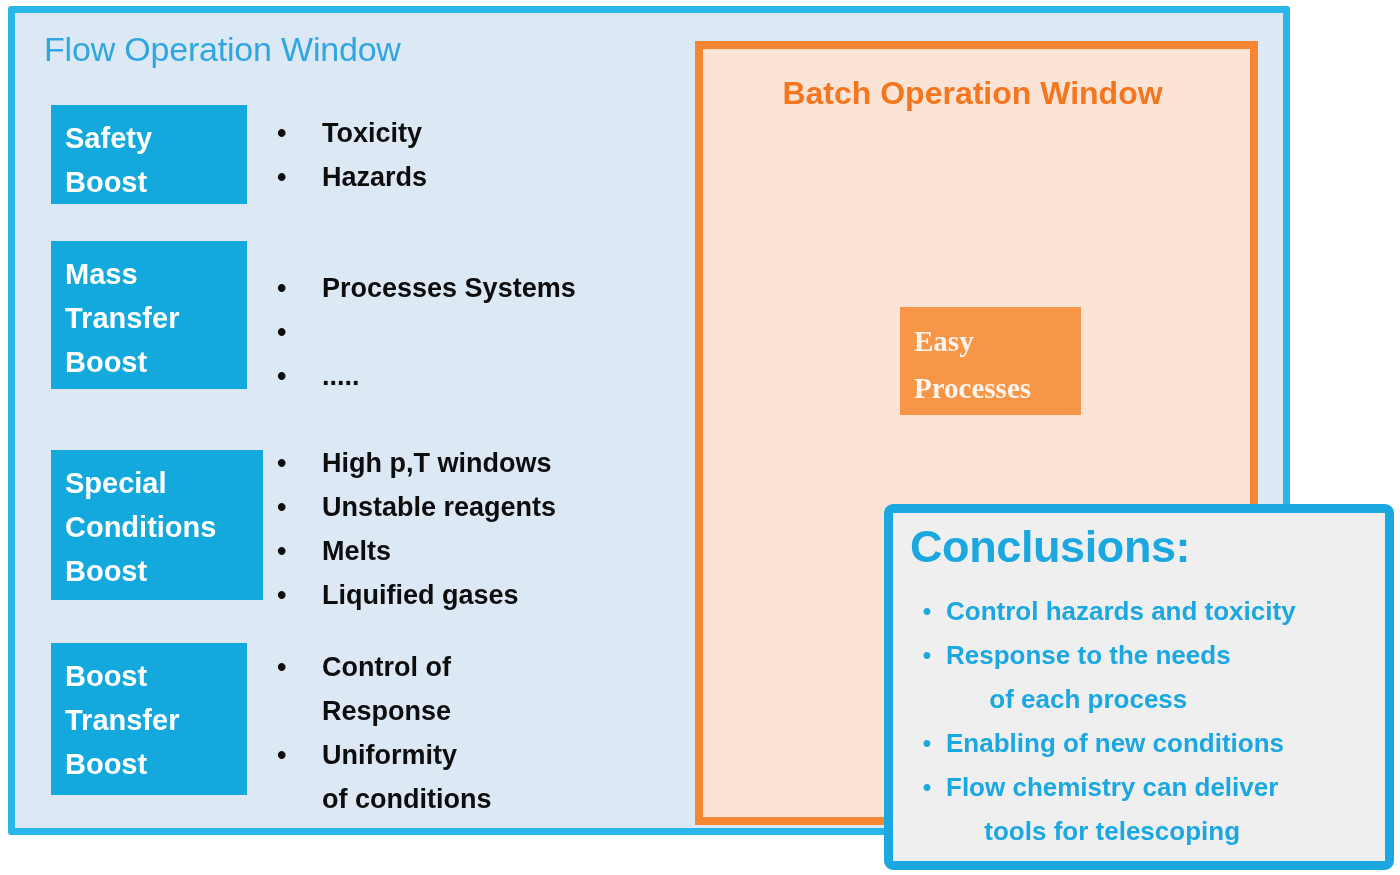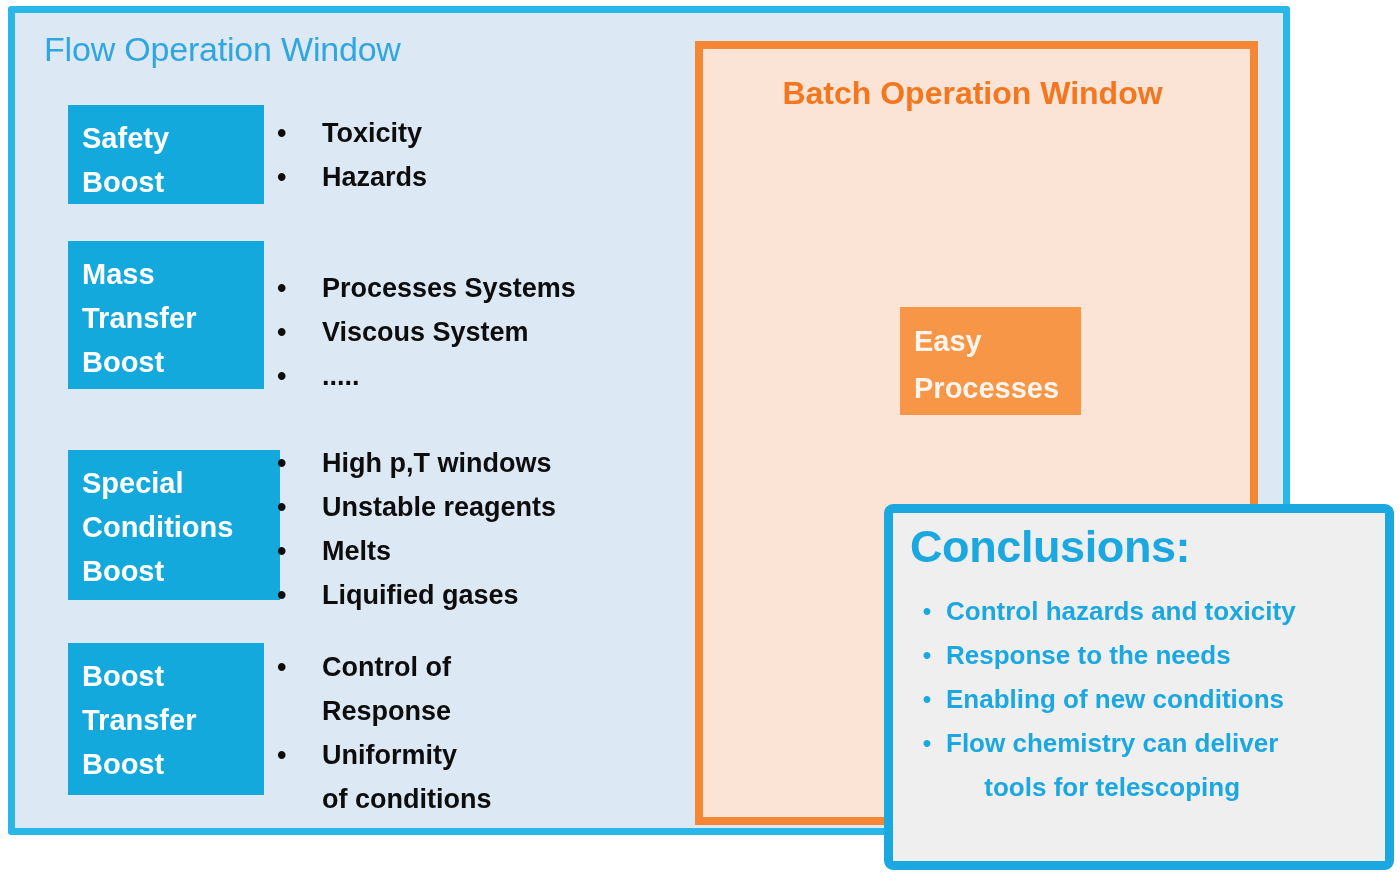--- a/index.html
+++ b/index.html
@@ -42,21 +42,20 @@
   
   .chip {
     position: absolute;
     background: #14a9dd;
     color: #ffffff;
     font-size: 29px;
     font-weight: bold;
     line-height: 44px;
     box-sizing: border-box;
     padding: 11px 0 0 14px;
-    margin-left: 17px;
   }
   .chip .chip-line { display: block; white-space: nowrap; }
 
   #chip-safety      { left: 36px;  top: 92px;  width: 196px; height: 99px; }
   #chip-mass        { left: 36px;  top: 228px; width: 196px; height: 148px; }
   #chip-special     { left: 36px;  top: 437px; width: 212px; height: 150px; }
   #chip-heat        { left: 36px;  top: 630px; width: 196px; height: 152px; }
 
   
   .blk {
@@ -116,21 +115,21 @@
     width: 181px;
     height: 108px;
     background: #f79646;
     color: #fdf4ee;
     font-size: 29px;
     font-weight: bold;
     line-height: 47px;
     box-sizing: border-box;
     padding: 11px 0 0 14px;
   }
-  #easy-chip .chip-line { display: block; white-space: nowrap; }
+  #easy-chip .chip-line { display: block; white-space: nowrap; font-family: Liberation Serif, serif; }
 
   
   #conclusions {
     position: absolute;
     left: 884px;
     top: 504px;
     width: 510px;
     height: 366px;
     box-sizing: border-box;
     background: #efefef;
@@ -205,23 +204,20 @@
   </div>
   <div class="blk" id="blk-mass">
     <div class="bullet-row">
       <span class="dot">•</span>
       <span class="btxt">
           <span class="cont">Processes Systems</span>
         </span>
     </div>
     <div class="bullet-row">
       <span class="dot">•</span>
-      <span class="btxt">
-          <span class="cont">Viscous System</span>
-        </span>
     </div>
     <div class="bullet-row">
       <span class="dot">•</span>
       <span class="btxt">
           <span class="cont">.....</span>
         </span>
     </div>
   </div>
 
   <div class="chip" id="chip-special">
@@ -294,20 +290,21 @@
     <div class="c-row">
       <span class="dot">•</span>
       <span class="btxt">
           <span class="cont">Control hazards and toxicity</span>
         </span>
     </div>
     <div class="c-row">
       <span class="dot">•</span>
       <span class="btxt">
         <span class="cont">Response to the needs</span>
+        <span class="cont">of each process</span>
       </span>
     </div>
     <div class="c-row">
       <span class="dot">•</span>
       <span class="btxt">
           <span class="cont">Enabling of new conditions</span>
         </span>
     </div>
     <div class="c-row">
       <span class="dot">•</span>

